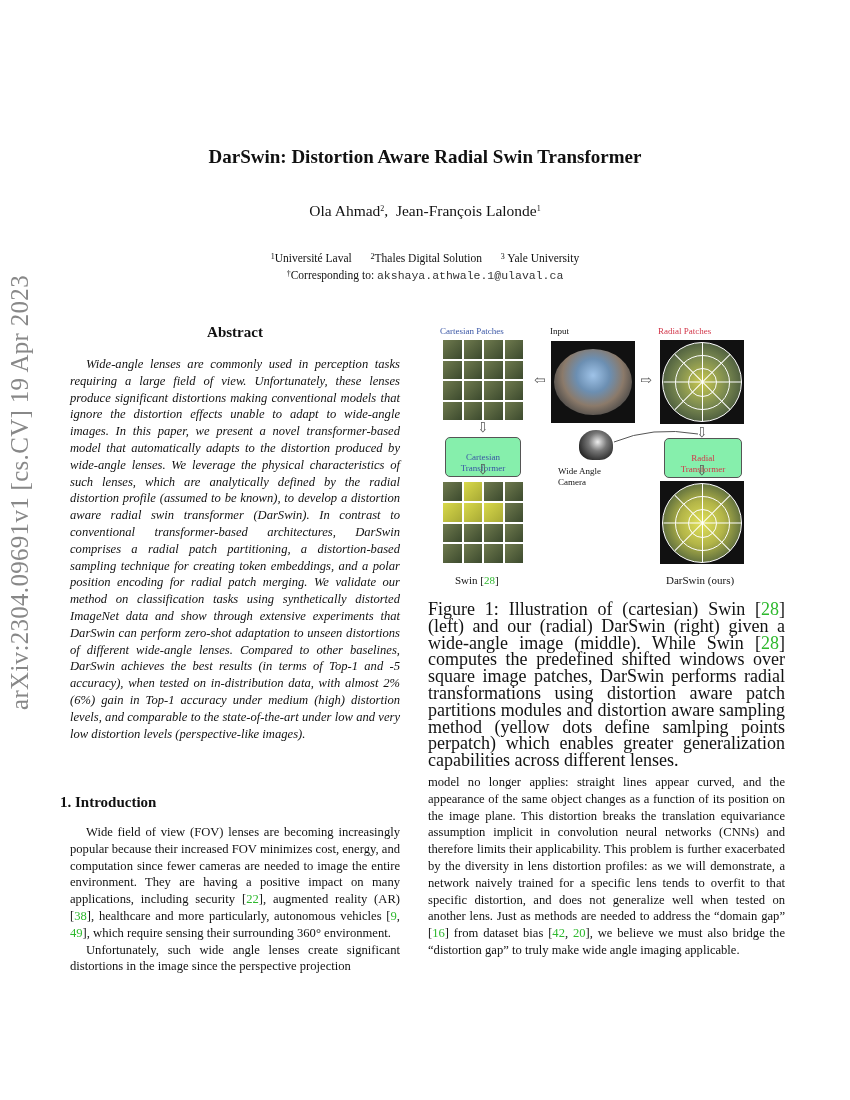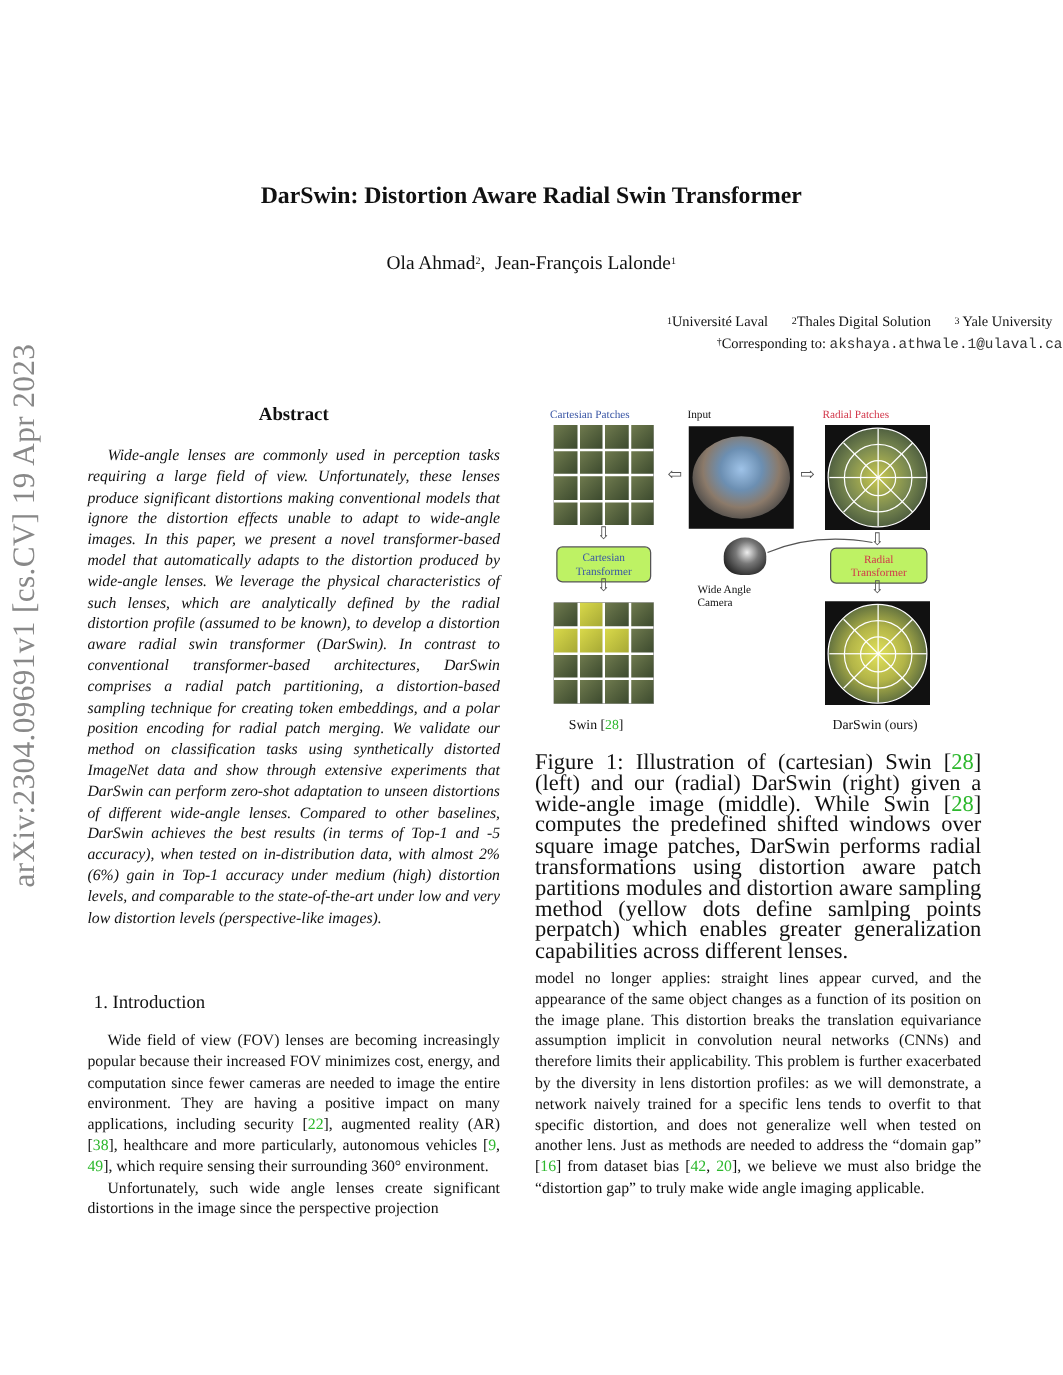--- a/index.html
+++ b/index.html
@@ -2,49 +2,49 @@
 <html><head>
 <meta charset="utf-8">
 <style>
   html, body { margin:0; padding:0; background:#fff; }
   body { width:850px; height:1100px; position:relative; overflow:hidden;
          font-family:"Liberation Serif","DejaVu Serif",serif; color:#111; }
   .title { position:absolute; top:146px; left:0; width:850px; text-align:center;
            font-size:19px; font-weight:bold; }
   .authors { position:absolute; top:201px; left:0; width:850px; text-align:center;
              font-size:15.5px; line-height:20px; }
-  .affil { position:absolute; top:250px; left:0; width:850px; text-align:right; font-size:11.5px; line-height:17px; }
+  .affil { position:absolute; top:250px; left:0; width:850px; text-align:center; font-size:11.5px; line-height:17px; }
   .affil .aff { margin:0 8px; }
   .mono { font-family:"Liberation Mono","DejaVu Sans Mono",monospace; font-size:11.5px; color:#333;margin-top:12px; }
   sup { font-size:8px; vertical-align:top; position:relative; top:-2px; }
   .arxiv { position:absolute; left:6px; top:710px; transform-origin:0 0; transform:rotate(-90deg);
            font-size:25px; color:#888; white-space:nowrap; letter-spacing:0.3px; }
   .col { position:absolute; font-size:12.6px; line-height:16.8px; text-align:justify; }
   .abs-head { position:absolute; top:324px; left:60px; width:350px; text-align:center; font-size:15px; font-weight:bold; }
   .abstract { top:356px; left:70px; width:330px; font-style:italic; text-indent:16px; }
-  .sec-head { position:absolute; top:794px; left:75px; font-size:15px; font-weight:normal; }
+  .sec-head { position:absolute; top:794px; left:60px; font-size:15px; font-weight:bold; }
   .intro { top:824px; left:70px; width:330px; }
   .intro p { margin:0; text-indent:16px; }
   .right-col { top:774px; left:428px; width:357px; }
   .caption { top:601px; left:428px; width:357px; font-size:18px; line-height:16.8px; }
   .cite { color:#2db82d; }
   
   .fig { position:absolute; top:326px; left:440px; width:345px; height:266px; }
   .lbl { position:absolute; font-size:9px; text-align:left; }
   .blue { color:#3a56a5; } .red { color:#d2374a; }
   .imgbox { position:absolute; background:#111; overflow:hidden; }
   .grid { position:absolute; inset:0; display:grid; grid-template-columns:repeat(4,1fr); grid-template-rows:repeat(4,1fr); gap:2px; background:#fff; }
   .grid div { background:linear-gradient(135deg,#6f7a4e,#3c4a2e); }
   .grid.yel div.y { background:linear-gradient(135deg,#d9d94a,#a7a935); }
   .fisheye { position:absolute; border-radius:50%; background:radial-gradient(circle at 50% 40%,#9fc3e8 0%,#6c8fb2 30%,#8b7a6a 55%,#444 80%,#222 100%); }
   .polar { position:absolute; border-radius:50%; border:1px solid #fff;
            background:radial-gradient(circle,#c9c950 0%,#7b8a50 45%,#4b5b3e 75%,#222 100%); }
   .ring { position:absolute; border-radius:50%; border:1px solid #fff; }
   .spoke { position:absolute; left:50%; top:0; width:1px; height:100%; background:#fff; transform-origin:50% 50%; }
-  .box { position:absolute; border:1px solid #555; border-radius:5px; background:#bef264; font-size:9px; text-align:center; line-height:11px; padding-top:3px; }
+  .box { position:absolute; border:1px solid #555; border-radius:5px; background:#86efac; font-size:9px; text-align:center; line-height:11px; padding-top:14px; }
   .arrow { position:absolute; font-size:14px; color:#555; line-height:14px; }
   .cam { position:absolute; border-radius:50% 50% 40% 40%; background:radial-gradient(circle at 55% 40%,#eee 0%,#777 35%,#222 80%); }
   .figname { position:absolute; font-size:11px; }
 </style>
 </head>
 <body>
 
 <div class="arxiv">arXiv:2304.09691v1  [cs.CV]  19 Apr 2023</div>
 
 <div class="title">DarSwin: Distortion Aware Radial Swin Transformer</div>

